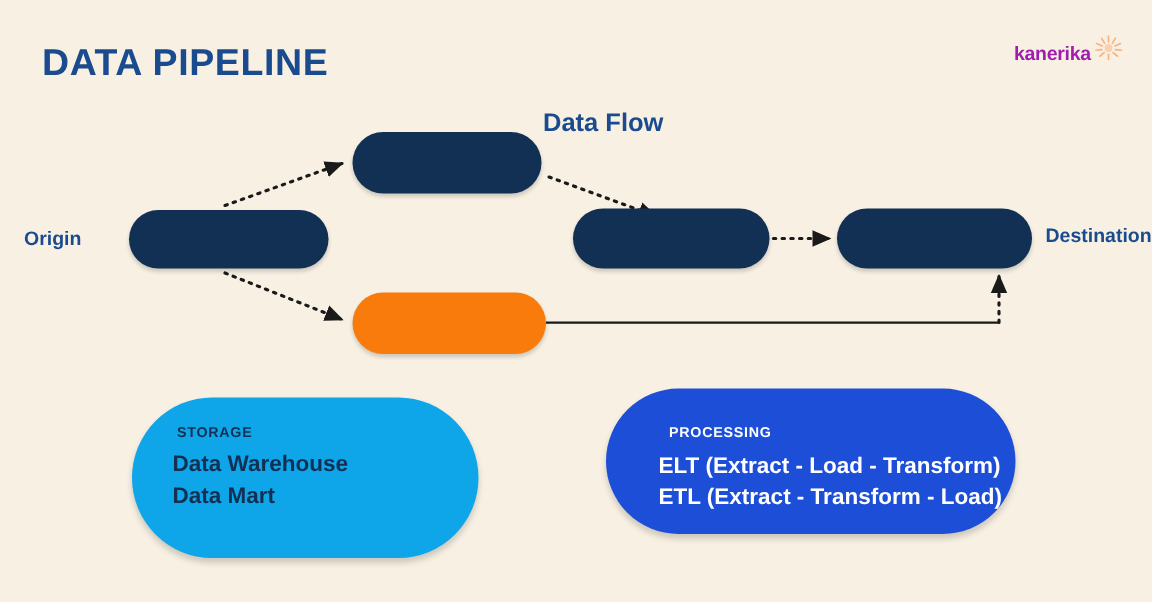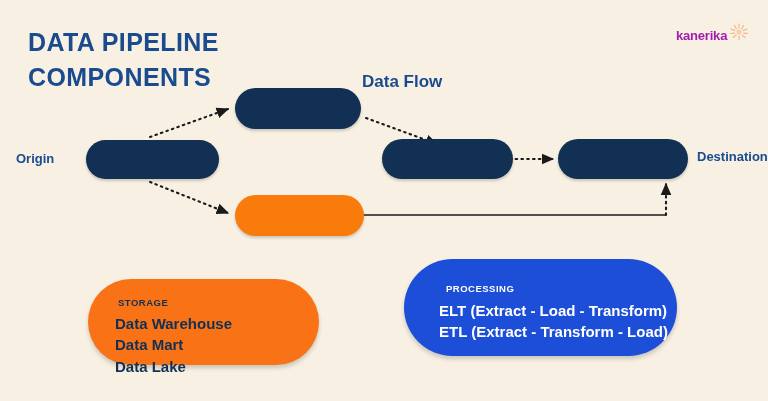--- a/index.html
+++ b/index.html
@@ -105,24 +105,24 @@
 
   
   .infobox {
     position: absolute;
     border-radius: 999px;
     box-shadow: 0 3px 4px rgba(0,0,0,0.18);
     box-sizing: border-box;
   }
   .infobox-storage {
     left: 88px;
-    top: 279px;
+    top: 265px;
     width: 231px;
-    height: 86px;
-    background: #f97316;
+    height: 107px;
+    background: #0ea5e9;
   }
   .infobox-processing {
     left: 404px;
     top: 259px;
     width: 273px;
     height: 97px;
     background: #1d4ed8;
   }
   .box-heading {
     position: absolute;
@@ -142,21 +142,20 @@
   .infobox-processing .box-list    { left: 35px; top: 41px; color: #ffffff; }
   .box-list .item { display: block; white-space: nowrap; }
 </style>
 </head>
 <body>
 
 <div id="canvas">
 
   <div class="title">
     <span class="line">DATA PIPELINE</span>
-    <span class="line">COMPONENTS</span>
   </div>
 
   <div class="logo">
     <span class="logo-text">kanerika</span>
     <span class="logo-mark">
       <svg viewBox="0 0 22 22" width="22" height="22">
         <g stroke="#f9a86b" stroke-width="1.1" stroke-linecap="round" fill="none" opacity="0.85">
           <line x1="11" y1="3" x2="11" y2="7"></line>
           <line x1="15.6" y1="4.4" x2="13.6" y2="7.9"></line>
           <line x1="19" y1="8" x2="15.2" y2="9.6"></line>
@@ -211,21 +210,20 @@
   <div class="pill pill-navy pill-transform"></div>
   <div class="pill pill-orange pill-storage-node"></div>
   <div class="pill pill-navy pill-stage"></div>
   <div class="pill pill-navy pill-destination"></div>
 
   <div class="infobox infobox-storage">
     <div class="box-heading">STORAGE</div>
     <div class="box-list">
       <span class="item">Data Warehouse</span>
       <span class="item">Data Mart</span>
-      <span class="item">Data Lake</span>
     </div>
   </div>
 
   <div class="infobox infobox-processing">
     <div class="box-heading">PROCESSING</div>
     <div class="box-list">
       <span class="item">ELT (Extract - Load - Transform)</span>
       <span class="item">ETL (Extract - Transform - Load)</span>
     </div>
   </div>

